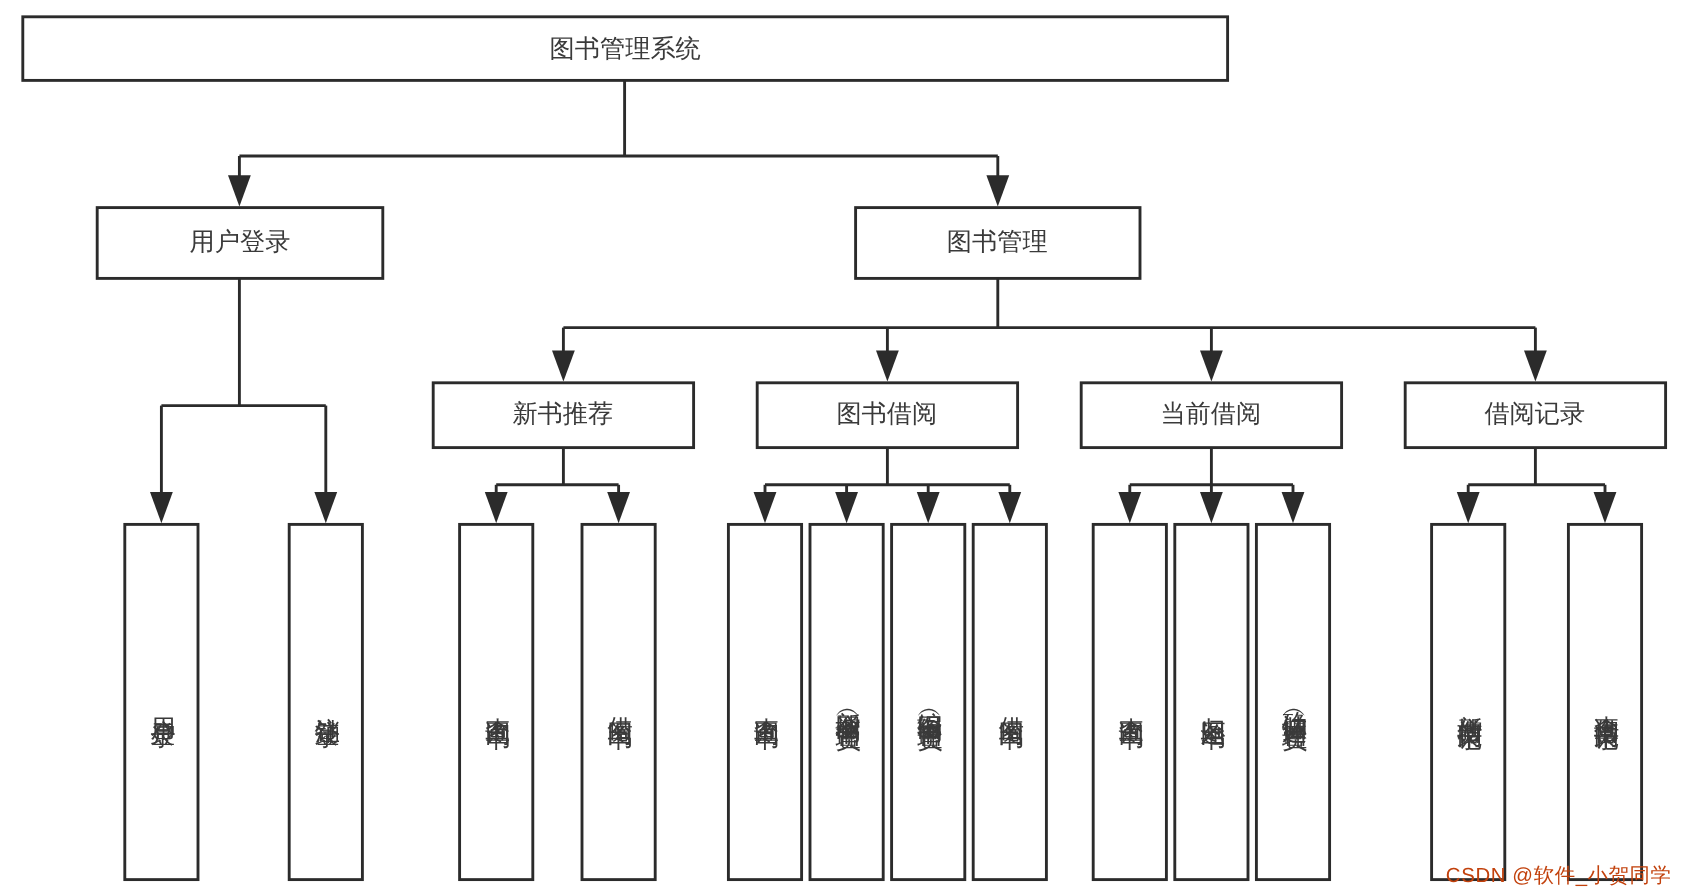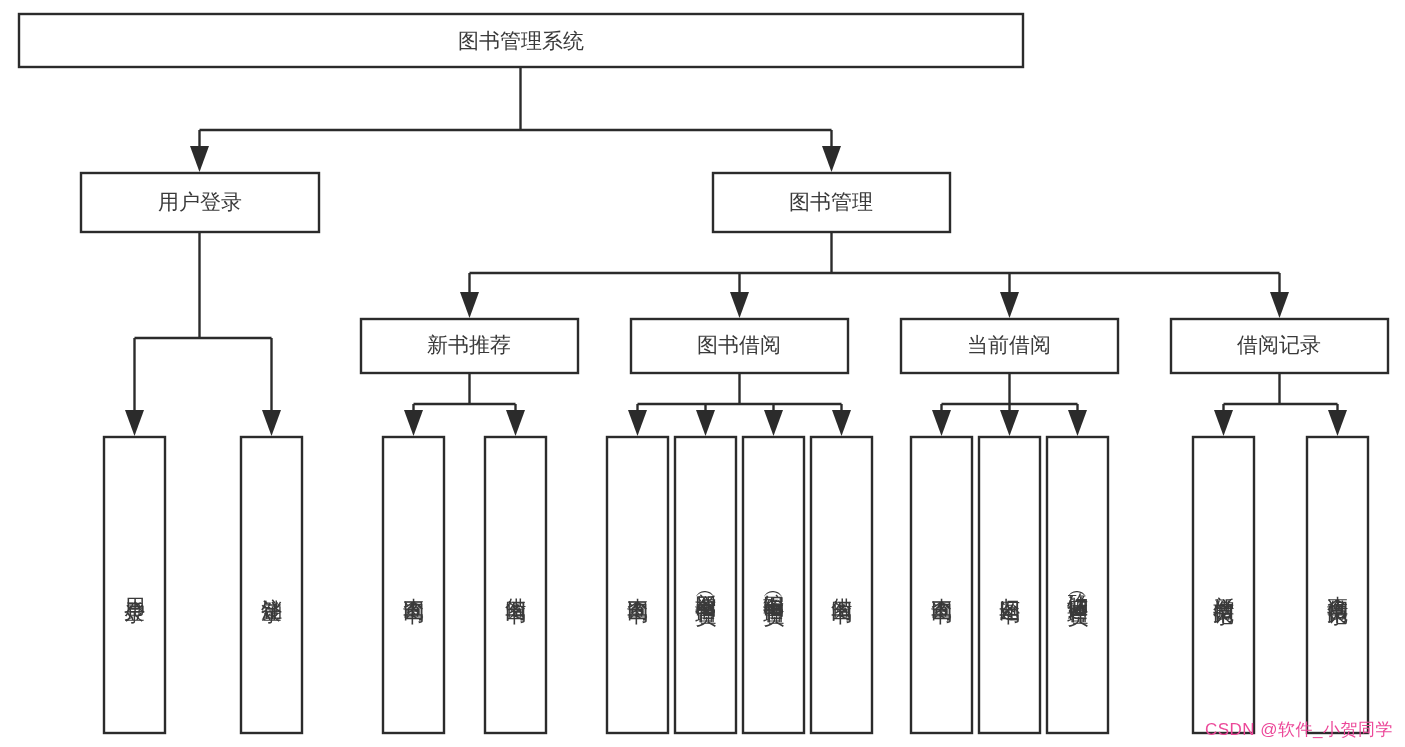--- a/index.html
+++ b/index.html
@@ -66,21 +66,21 @@
     letter-spacing: 2px;
     white-space: nowrap;
     text-align: center;
   }
   .watermark {
     position: absolute;
     right: 12px;
     bottom: 6px;
     font-family: "Liberation Sans", "DejaVu Sans", sans-serif;
     font-size: 17px;
-    color: #ec4899;
+    color: #c2410c;
     letter-spacing: 0.5px;
     white-space: nowrap;
   }
 </style>
 </head>
 <body>
 
 <div id="diagram-root">
 
   <svg id="tree-svg" viewBox="0 0 1405 747">

